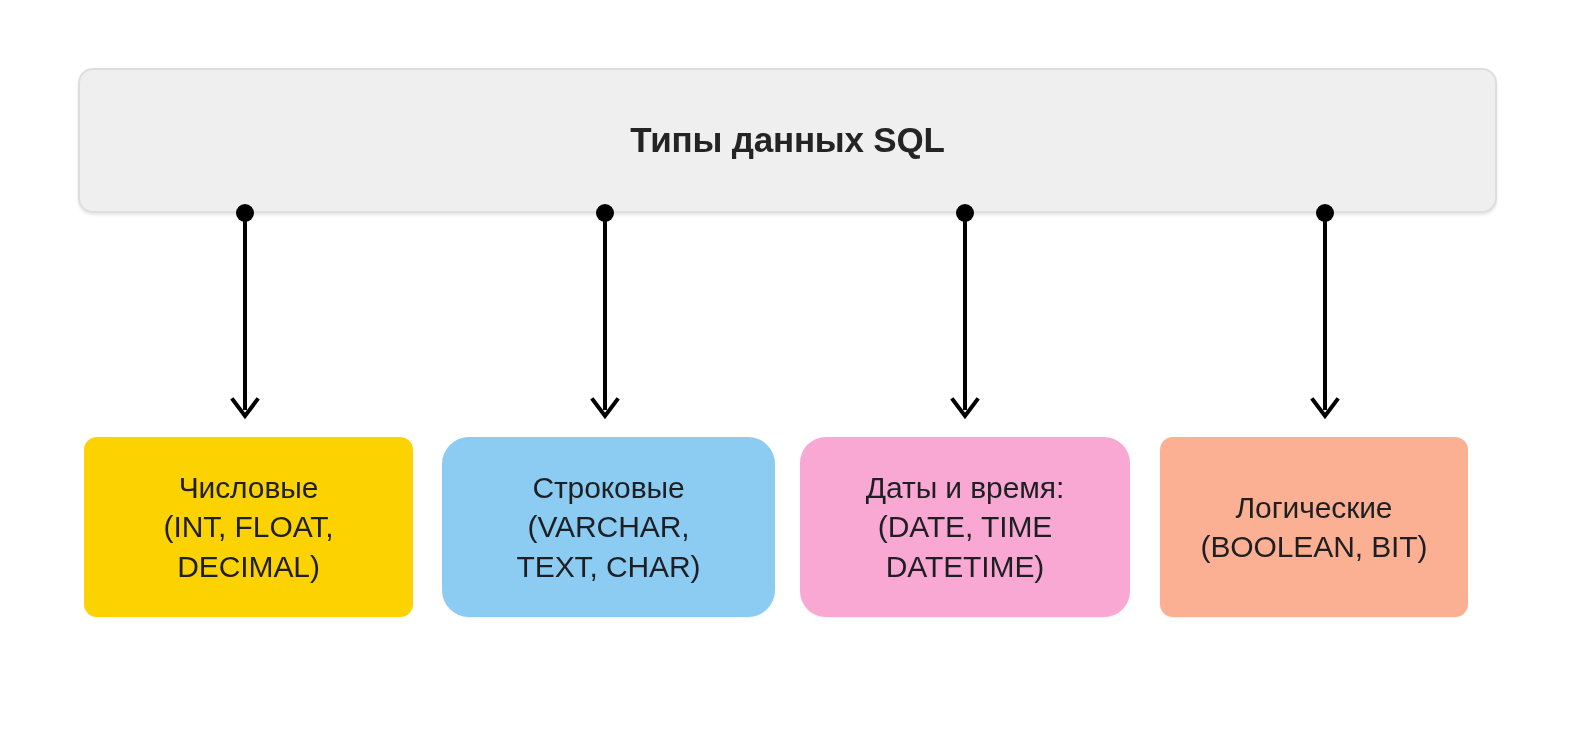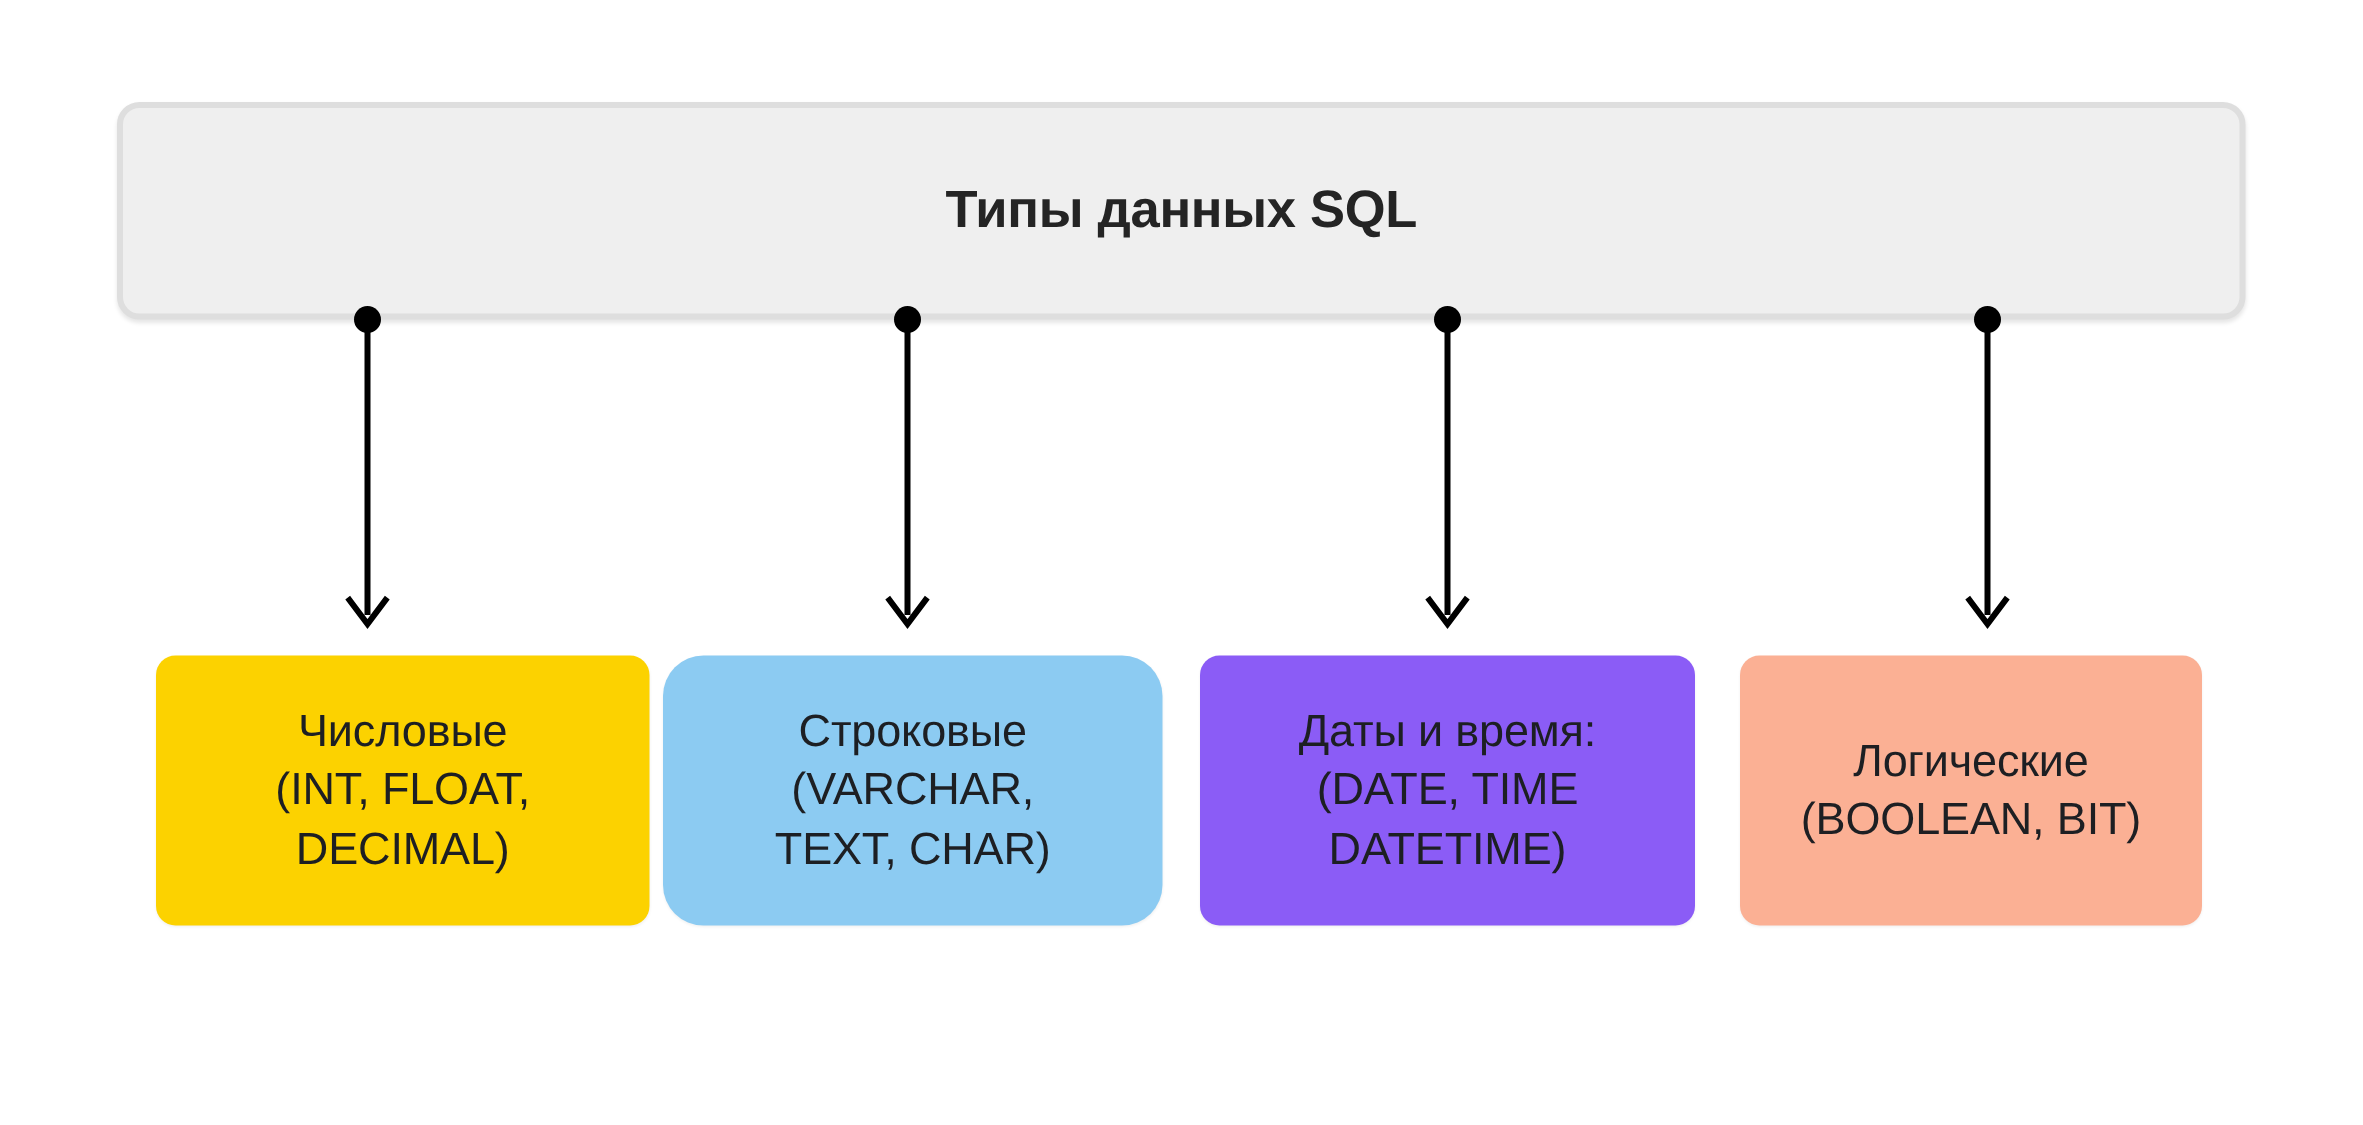--- a/index.html
+++ b/index.html
@@ -21,21 +21,21 @@
 
   
   .header-card {
     position: absolute;
     left: 78px;
     top: 68px;
     width: 1419px;
     height: 145px;
     box-sizing: border-box;
     background: #efefef;
-    border: 4px solid #a16207;
+    border: 2px solid #a16207;
     border-radius: 15px;
     box-shadow: 0 2px 3px rgba(0,0,0,0.10);
     display: flex;
     align-items: center;
     justify-content: center;
   }
   .header-title {
     font-size: 35px;
     font-weight: bold;
     color: #242424;
@@ -72,21 +72,21 @@
   }
   .cat-text {
     font-size: 30px;
     line-height: 1.31;
     color: #1d1f23;
     text-align: center;
     letter-spacing: -0.1px;
     white-space: pre-line;
   }
 
-  .box-0 { left: 84px;   width: 329px; margin-left: 20px; }
+  .box-0 { left: 84px;   width: 329px; }
   .box-1 { left: 442px;  width: 333px; border-radius: 27px; }
   .box-2 { left: 800px;  width: 330px; }
   .box-3 { left: 1160px; width: 308px; }
 </style>
 </head>
 <body style="background: rgb(255, 255, 255);">
 
 <div id="stage" style="background: rgb(255, 255, 255);">
 
   <div class="header-card" style="background: rgb(239, 239, 239); border-color: rgb(222, 222, 222);">
@@ -130,21 +130,21 @@
 (INT, FLOAT,
 DECIMAL)</div>
   </div>
 
   <div class="cat-box box-1" style="background: rgb(140, 203, 242);">
     <div class="cat-text" style="color: rgb(29, 31, 35);">Строковые
 (VARCHAR,
 TEXT, CHAR)</div>
   </div>
 
-  <div class="cat-box box-2" style="background: #8b5cf6;">
+  <div class="cat-box box-2" style="background: #f9a8d4; border-radius: 26px;">
     <div class="cat-text" style="color: rgb(29, 31, 35);">Даты и время:
 (DATE, TIME
 DATETIME)</div>
   </div>
 
   <div class="cat-box box-3" style="background: rgb(251, 176, 148);">
     <div class="cat-text" style="color: rgb(29, 31, 35);">Логические
 (BOOLEAN, BIT)</div>
   </div>
 

